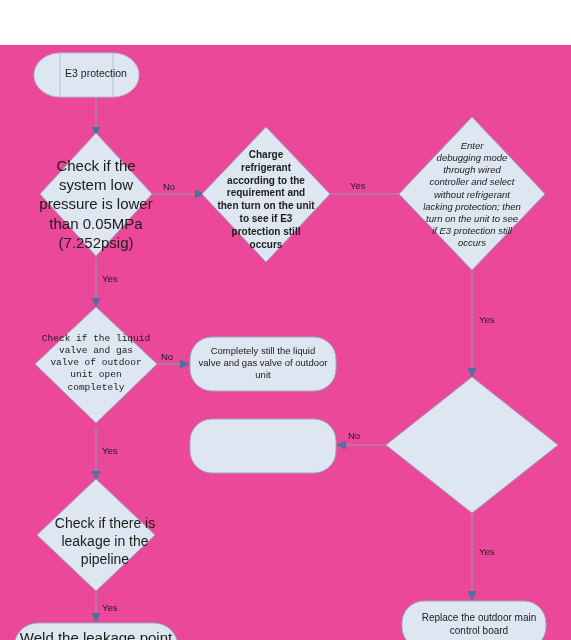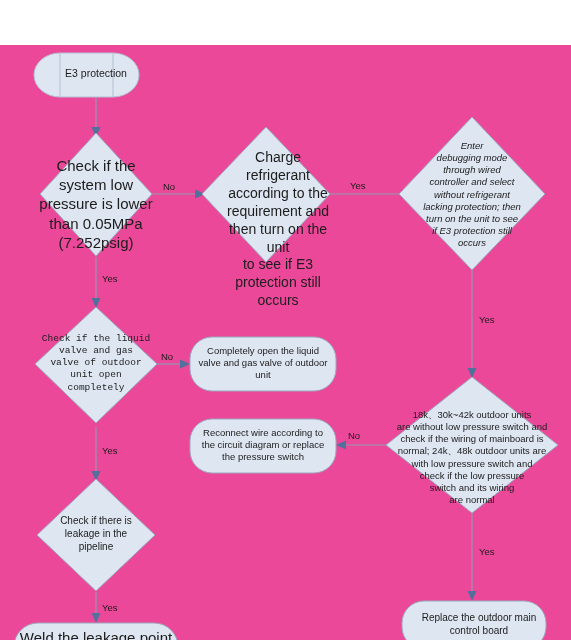--- a/index.html
+++ b/index.html
@@ -164,21 +164,21 @@
   </svg>
 
   <div class="node-text" style="left:38px; top:22px; width:116px; font-size:10.5px;">E3 protection</div>
 
   <div class="node-text" style="left:36px; top:111px; width:120px; font-size:15px;">Check if the
 system low
 pressure is lower
 than 0.05MPa
 (7.252psig)</div>
 
-  <div class="node-text" style="left:218px; top:104px; width:120px; font-size:14px;">Charge
+  <div class="node-text" style="left:206px; top:104px; width:120px; font-size:10px;font-weight:bold;">Charge
 refrigerant
 according to the
 requirement and
 then turn on the unit
 to see if E3
 protection still
 occurs</div>
 
   <div class="node-text" style="left:400px; top:95px; width:144px; font-size:9.5px;font-style:italic;">Enter
 debugging mode
@@ -189,38 +189,27 @@
 turn on the unit to see
 if E3 protection still
 occurs</div>
 
   <div class="node-text" style="left:30px; top:288px; width:132px; font-size:9.5px;font-family:Liberation Mono, monospace;">Check if the liquid
 valve and gas
 valve of outdoor
 unit open
 completely</div>
 
-  <div class="node-text" style="left:193px; top:300px; width:140px; font-size:9.5px;">Completely open the liquid
+  <div class="node-text" style="left:193px; top:300px; width:140px; font-size:9.5px;">Completely still the liquid
 valve and gas valve of outdoor
 unit</div>
 
-  <div class="node-text" style="left:193px; top:382px; width:140px; font-size:9.5px;">Reconnect wire according to
-the circuit diagram or replace
-the pressure switch</div>
-
-  <div class="node-text" style="left:387px; top:364px; width:170px; font-size:9.5px;">18k、30k~42k outdoor units
-are without low pressure switch and
-check if the wiring of mainboard is
-normal; 24k、48k outdoor units are
-with low pressure switch and
-check if the low pressure
-switch and its wiring
-are normal</div>
-
-  <div class="node-text" style="left:38px; top:470px; width:116px; font-size:10px;">Check if there is
+
+
+  <div class="node-text" style="left:47px; top:470px; width:116px; font-size:14px;">Check if there is
 leakage in the
 pipeline</div>
 
   <div class="node-text" style="left:17px; top:583px; width:158px; font-size:15px;">Weld the leakage point and
 recharge refrigerant after
 vacuum pumping and pressure
 retaining are passed</div>
 
   <div class="node-text" style="left:410px; top:567px; width:138px; font-size:10px;">Replace the outdoor main
 control board</div>

